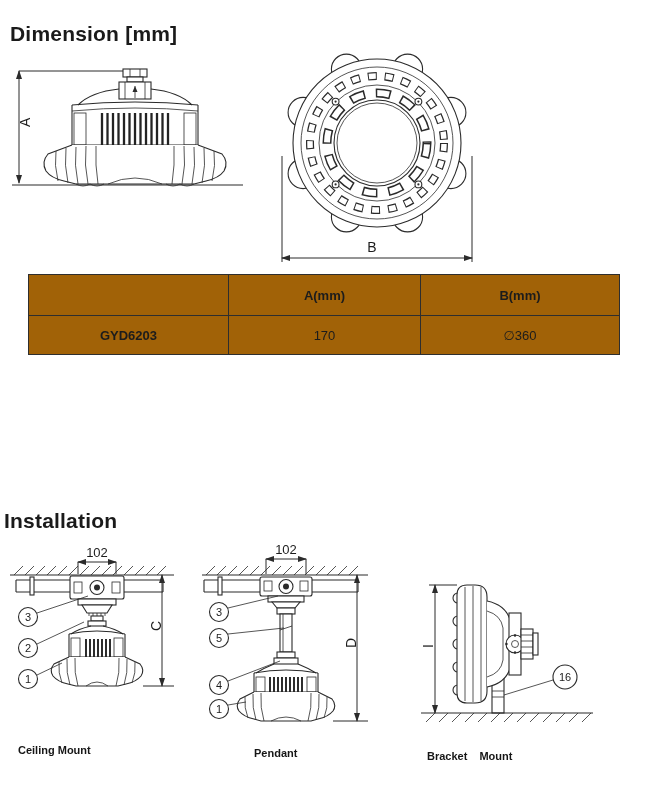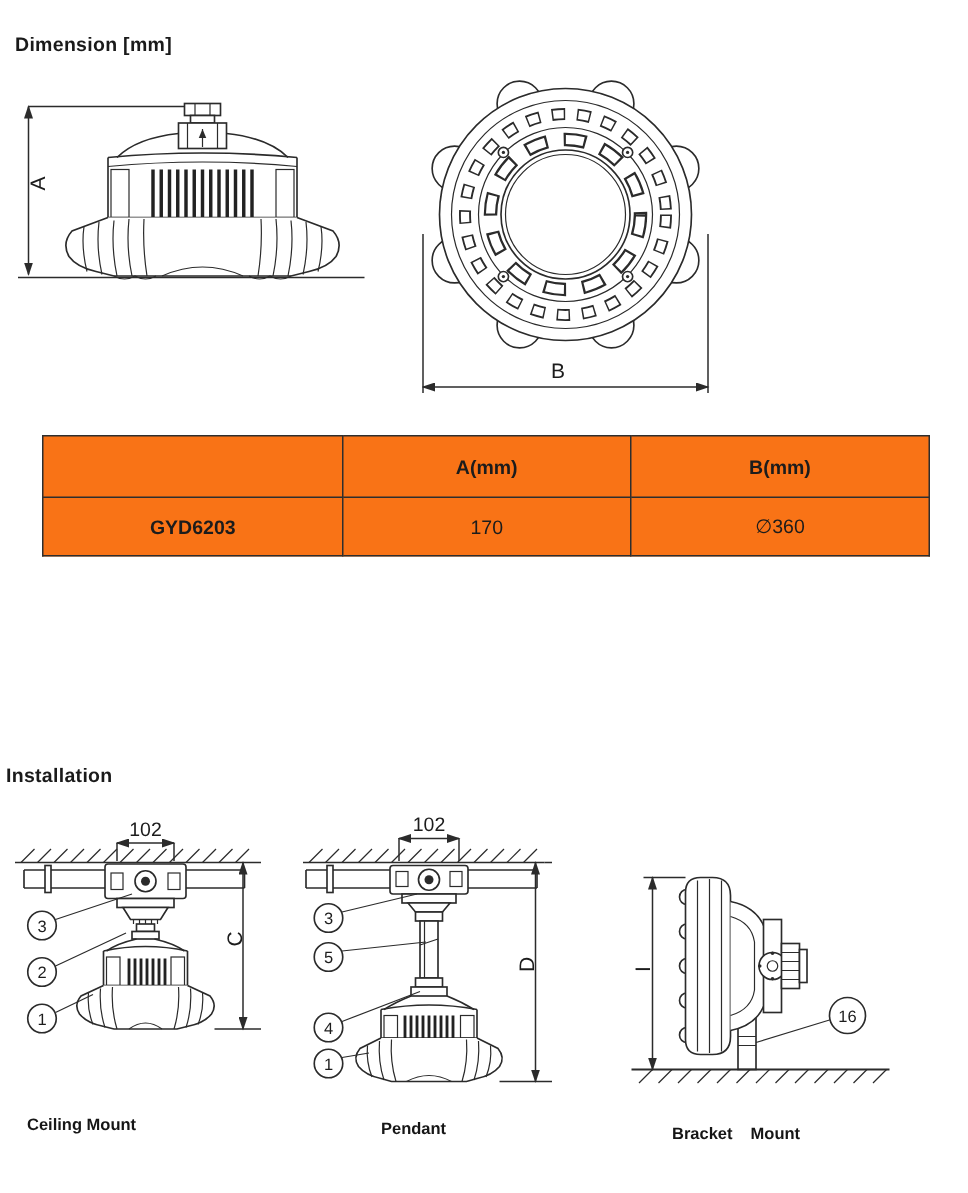--- a/index.html
+++ b/index.html
@@ -1,33 +1,33 @@
 <!DOCTYPE html>
 <html><head>
 <meta charset="utf-8">
 <style>
   html,body{margin:0;padding:0;background:#fff;}
   body{
     width:645px;height:795px;position:relative;overflow:hidden;
     font-family:"Liberation Sans","DejaVu Sans",sans-serif;color:#1c1c1c;
   }
   .abs{position:absolute;}
-  .heading{font-size:13px;font-weight:bold;color:#1a1a1a;letter-spacing:.2px;}
+  .heading{font-size:21px;font-weight:bold;color:#1a1a1a;letter-spacing:.2px;}
   svg{display:block;}
   svg text{font-family:"Liberation Sans","DejaVu Sans",sans-serif;fill:#1c1c1c;}
   .stk{stroke:#2b2b2b;stroke-width:1.1;fill:none;}
   .stk-thin{stroke:#2b2b2b;stroke-width:.8;fill:none;}
   .stk-w{stroke:#2b2b2b;stroke-width:1.1;fill:#fff;}
   .fin{stroke:#222;stroke-width:2.3;fill:none;}
   .dim{stroke:#2b2b2b;stroke-width:1;fill:none;}
   .dim-txt{font-size:14px;}
   .callout-circle{fill:#fff;stroke:#2b2b2b;stroke-width:1.1;}
   .callout-num{font-size:11px;text-anchor:middle;}
   
-  table.spec{border-collapse:collapse;table-layout:fixed;width:591px;background:#f97316;margin-top:16px;}
+  table.spec{border-collapse:collapse;table-layout:fixed;width:591px;background:#a16207;}
   table.spec td{border:1px solid #2e2e2e;text-align:center;vertical-align:middle;
     font-size:13px;height:38px;padding:0;}
   table.spec tr.hdr td{height:40px;font-weight:bold;}
   table.spec td.model{font-weight:bold;}
   .caption{font-size:11px;font-weight:bold;color:#161616;}
   .caption.bracket{word-spacing:9px;}
 </style>
 </head>
 <body>
 
@@ -463,13 +463,13 @@
     <line x1="22" y1="12" x2="22" y2="140" class="dim" marker-start="url(#arrB)" marker-end="url(#arrB)"></line>
     <text x="16" y="79" transform="rotate(-90 16 75)" class="dim-txt">I</text>
   </g>
 
   <g>
     <line x1="140" y1="107" x2="91" y2="122" class="stk-thin"></line>
     <circle cx="152" cy="104" r="12" class="callout-circle"></circle>
     <text x="152" y="108" class="callout-num" font-size="12">16</text>
   </g>
 </svg>
-<div class="abs caption bracket" style="left:448px;top:750px;">Bracket Mount</div>
+<div class="abs caption bracket" style="left:427px;top:750px;">Bracket Mount</div>
 
 </body></html>

